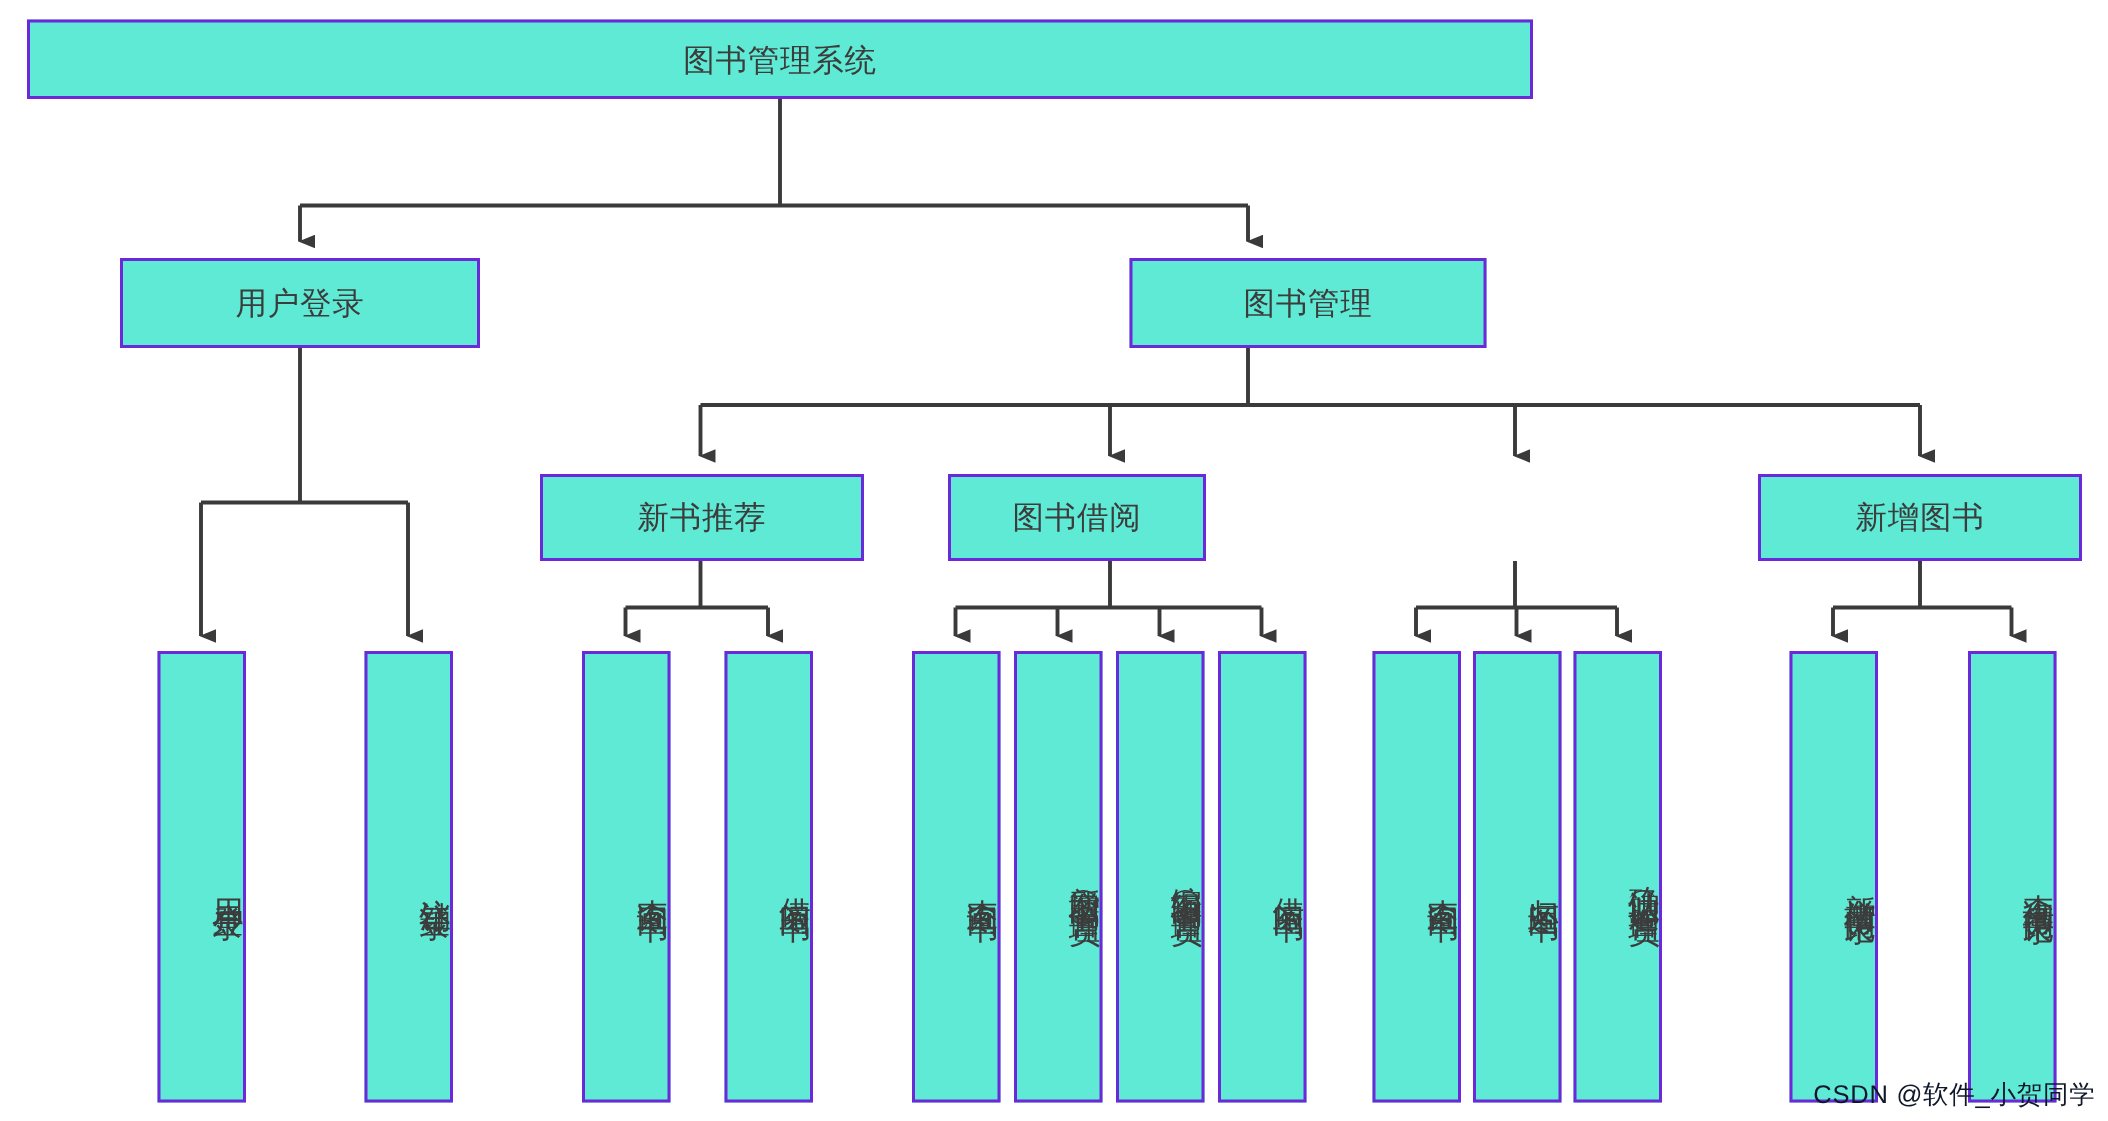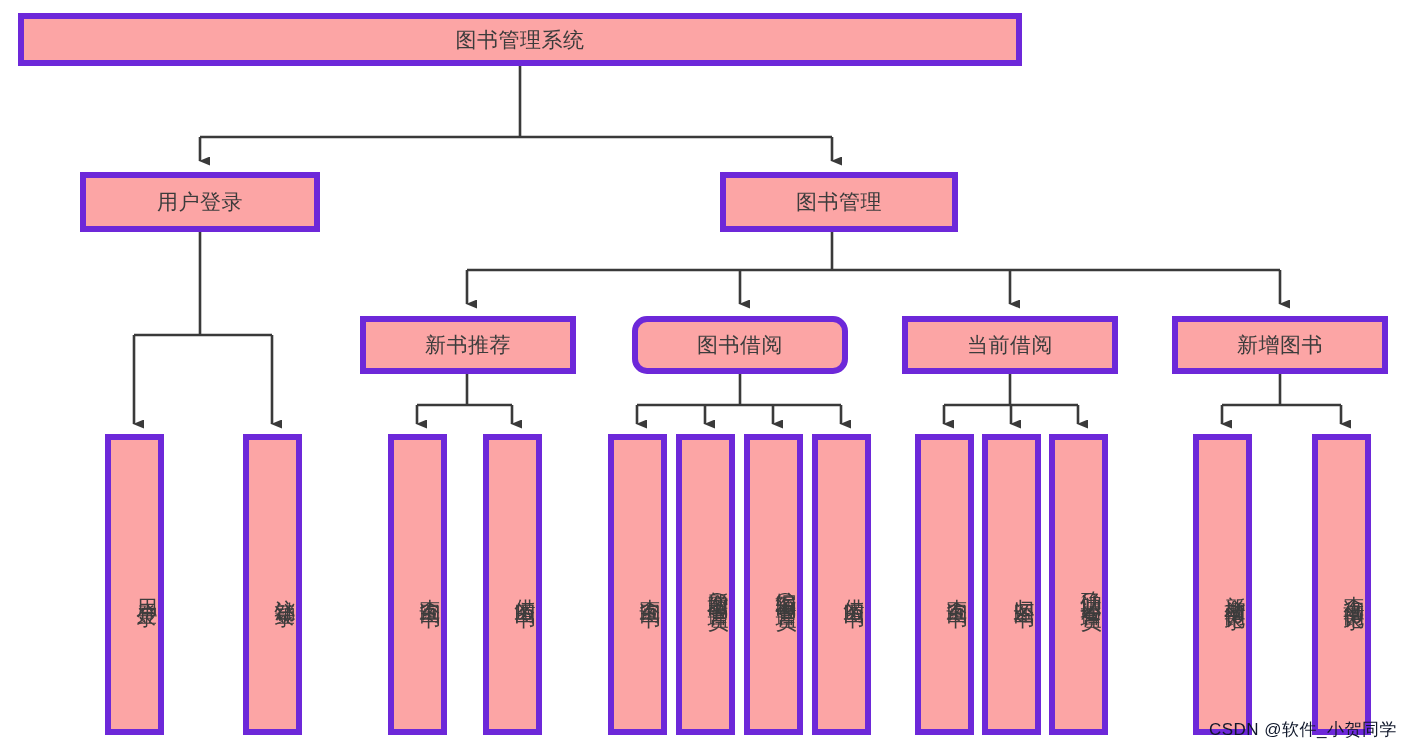--- a/index.html
+++ b/index.html
@@ -22,22 +22,22 @@
     position: absolute;
     left: 0;
     top: 0;
     width: 1405px;
     height: 747px;
     pointer-events: none;
   }
   .node {
     position: absolute;
     box-sizing: border-box;
-    background: #fca5a5;
-    border: 6px solid #6d28d9;
+    background: #5eead4;
+    border: 2px solid #6d28d9;
     display: flex;
     align-items: center;
     justify-content: center;
     color: #3c3c3c;
   }
   .node-h {
     font-size: 21px;
     letter-spacing: 0.5px;
     white-space: nowrap;
   }
@@ -122,32 +122,29 @@
     </g>
   </svg>
 
   <div class="node node-h" style="left:18px; top:13px; width:1004px; height:53px;">
     <span class="node-label">图书管理系统</span>
   </div>
 
   <div class="node node-h" style="left:80px; top:172px; width:240px; height:60px;">
     <span class="node-label">用户登录</span>
   </div>
-  <div class="node node-h" style="left:720px; top:172px; width:238px; height:60px;">
+  <div class="node node-h" style="left:753px; top:172px; width:238px; height:60px;">
     <span class="node-label">图书管理</span>
   </div>
 
   <div class="node node-h" style="left:360px; top:316px; width:216px; height:58px;">
     <span class="node-label">新书推荐</span>
   </div>
-  <div class="node node-h" style="left:632px; top:316px; width:216px; height:58px;border-radius:15px;">
+  <div class="node node-h" style="left:632px; top:316px; width:172px; height:58px;">
     <span class="node-label">图书借阅</span>
-  </div>
-  <div class="node node-h" style="left:902px; top:316px; width:216px; height:58px;">
-    <span class="node-label">当前借阅</span>
   </div>
   <div class="node node-h" style="left:1172px; top:316px; width:216px; height:58px;">
     <span class="node-label">新增图书</span>
   </div>
 
   <div class="node node-v" style="left:105px; top:434px; width:59px; height:301px;">
     <span class="node-label">用户登录</span>
   </div>
   <div class="node node-v" style="left:243px; top:434px; width:59px; height:301px;">
     <span class="node-label">注销登录</span>

